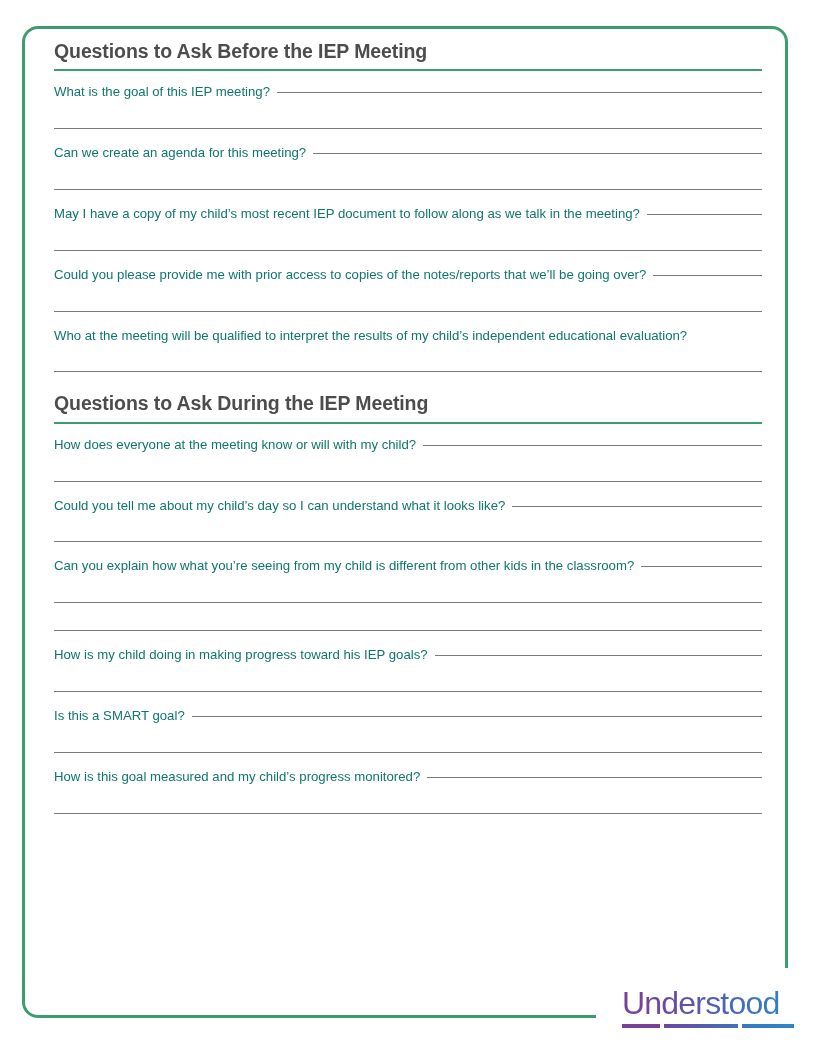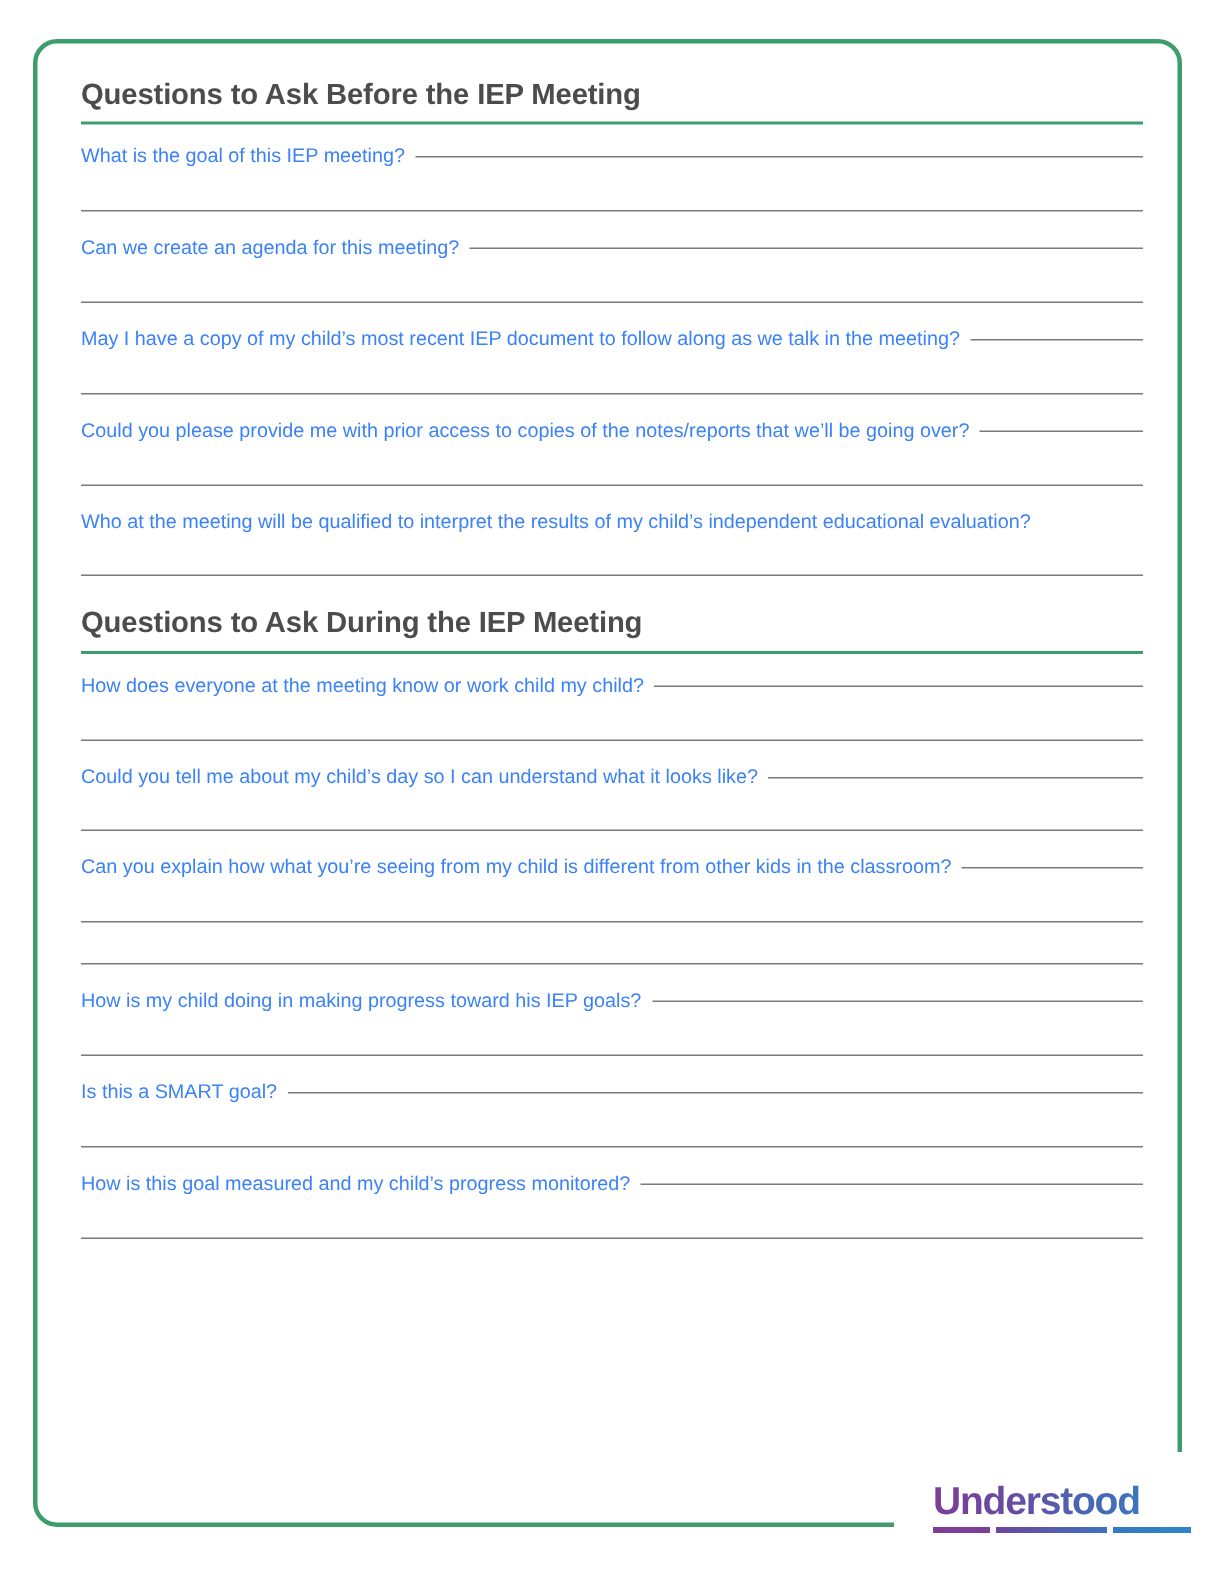--- a/index.html
+++ b/index.html
@@ -35,21 +35,21 @@
     width: 216px;
     height: 60px;
     background: #ffffff;
     pointer-events: none;
   }
 
   
   #sheet {
     position: absolute;
     left: 54px;
-    top: 52px;
+    top: 40px;
     width: 708px;
   }
 
   .section { margin: 0; }
   .section + .section { margin-top: 20px; }
 
   .section-heading {
     font-size: 19.5px;
     font-weight: bold;
     color: #4c4c4c;
@@ -61,21 +61,21 @@
     height: 2px;
     background: #3e9d6e;
     width: 100%;
     margin-bottom: 12px;
   }
 
   .question-block { margin-bottom: 15px; }
 
   .q-line {
     font-size: 13.2px;
-    color: #3b82f6;
+    color: #0f766e;
     line-height: 1.35;
     display: flex;
     align-items: baseline;
     white-space: nowrap;
   }
   .q-text { flex: 0 0 auto; }
   .q-rule {
     flex: 1 1 auto;
     border-bottom: 1px solid #7a7a7a;
     margin-left: 7px;
@@ -91,22 +91,22 @@
   }
 
   
   #logo {
     position: absolute;
     left: 622px;
     top: 987px;
     width: 176px;
   }
   .logo-word {
-    font-size: 26px;
-    font-weight: bold;
+    font-size: 32px;
+    font-weight: normal;
     letter-spacing: -0.8px;
     line-height: 1;
     background: linear-gradient(90deg, #7b3f98 0%, #6a4aa0 28%, #4a66b4 58%, #2d86c9 100%);
     -webkit-background-clip: text;
     background-clip: text;
     color: transparent;
     -webkit-text-fill-color: transparent;
   }
   .logo-bar {
     display: flex;
@@ -164,21 +164,21 @@
             <span class="q-text">Who at the meeting will be qualified to interpret the results of my child’s independent educational evaluation?</span>
           </div>
           <div class="blank-rule"></div>
         </div>
       </div>
       <div class="section">
         <div class="section-heading">Questions to Ask During the IEP Meeting</div>
         <div class="heading-rule"></div>
         <div class="question-block">
           <div class="q-line">
-            <span class="q-text">How does everyone at the meeting know or work child my child?</span>
+            <span class="q-text">How does everyone at the meeting know or will with my child?</span>
             <span class="q-rule"></span>
           </div>
           <div class="blank-rule"></div>
         </div>
         <div class="question-block">
           <div class="q-line">
             <span class="q-text">Could you tell me about my child’s day so I can understand what it looks like?</span>
             <span class="q-rule"></span>
           </div>
           <div class="blank-rule"></div>

